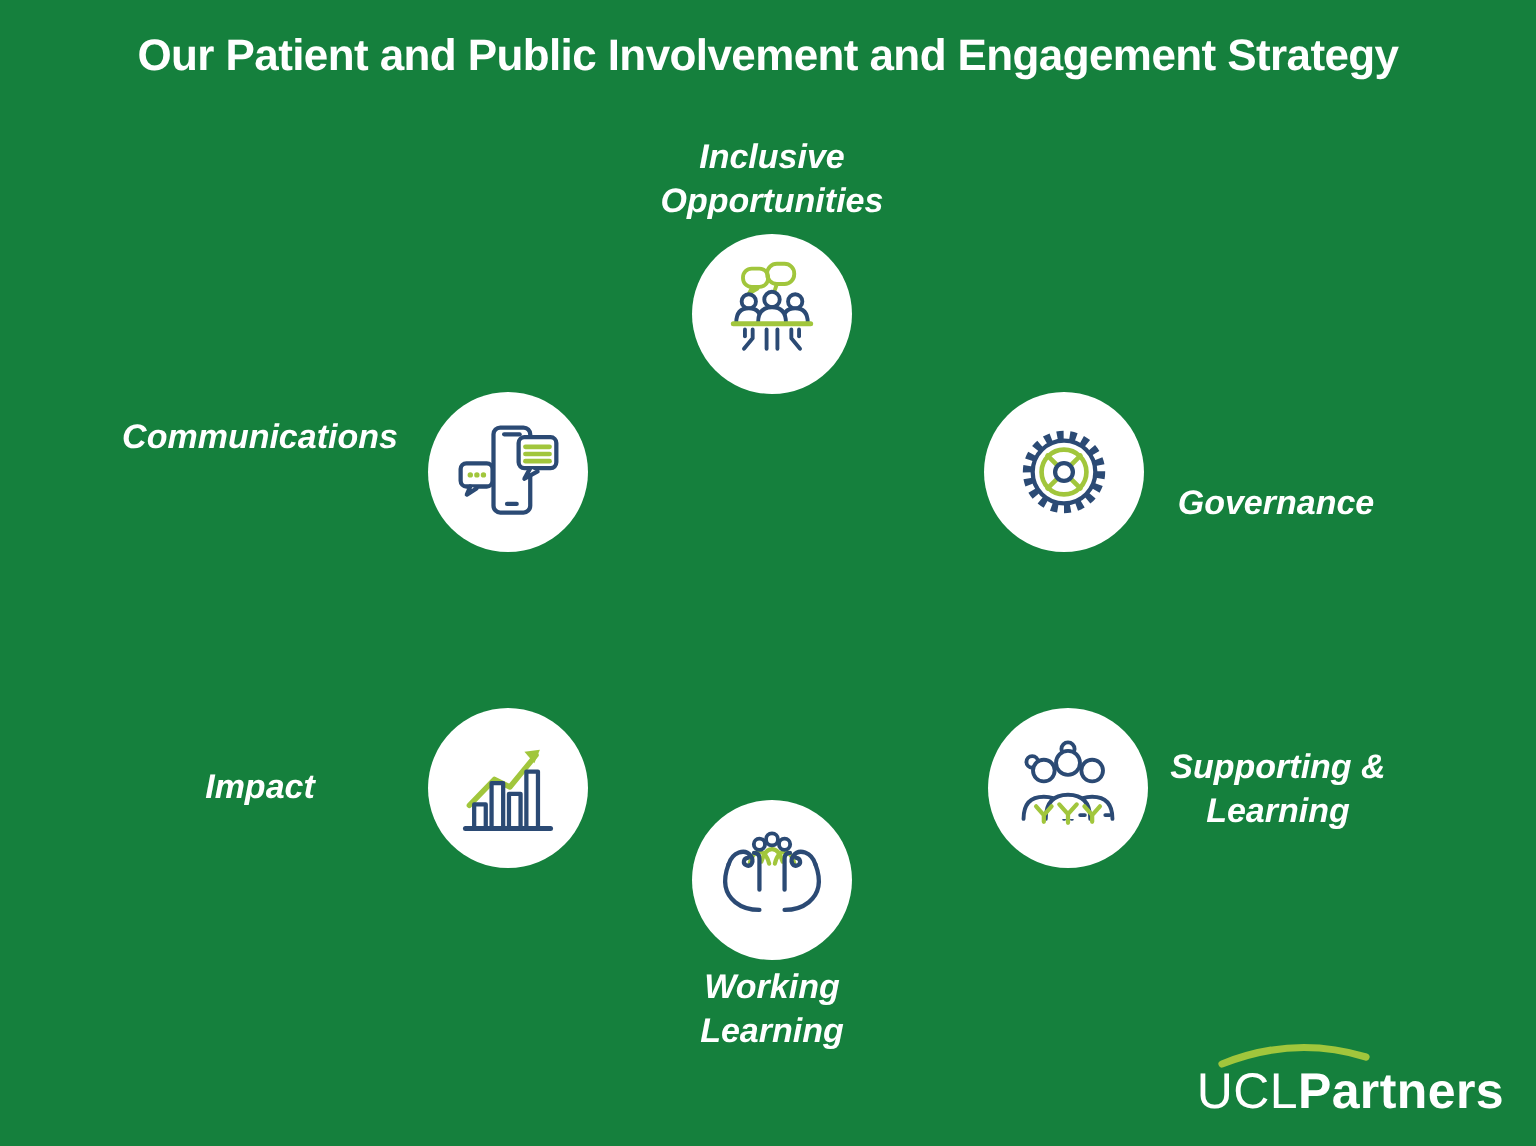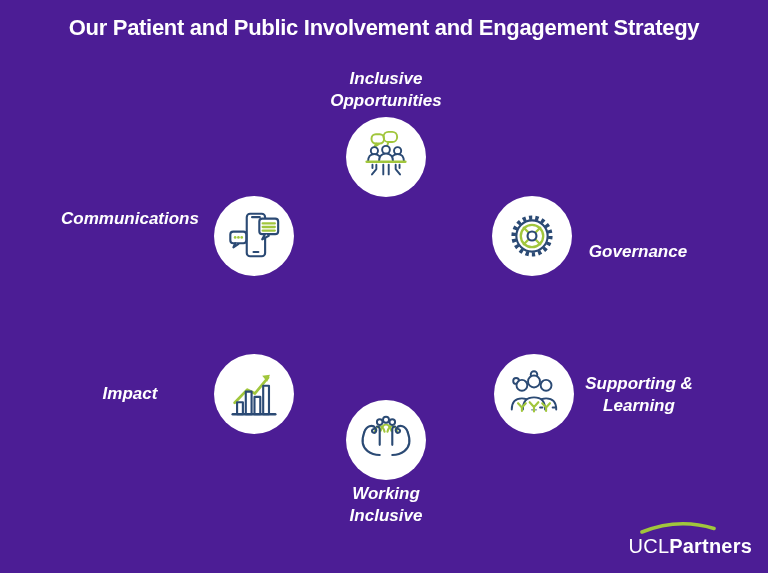--- a/index.html
+++ b/index.html
@@ -1,18 +1,18 @@
 <!DOCTYPE html>
 <html><head>
 <meta charset="utf-8">
 <style>
   html,body{margin:0;padding:0;background:#0c2744;}
   .slide{
     position:relative;width:768px;height:573px;overflow:hidden;
-    background:#4c1d95;
+    background:#15803d;
     font-family:"Liberation Sans",sans-serif;
   }
   .title{
     position:absolute;left:0;top:15px;width:100%;margin:0;
     text-align:center;color:#ffffff;font-size:22px;font-weight:bold;
     letter-spacing:-0.3px;
   }
   .node-label{
     position:absolute;color:#ffffff;font-weight:bold;font-size:17px;
     line-height:22px;text-align:center;white-space:pre-line;font-style:italic;
@@ -29,21 +29,21 @@
   }
   .c-inclusive{left:346px;top:117px;}
   .c-communications{left:214px;top:196px;}
   .c-governance{left:492px;top:196px;}
   .c-impact{left:214px;top:354px;}
   .c-supporting{left:494px;top:354px;}
   .c-working{left:346px;top:400px;}
   .icon{width:58px;height:58px;display:block;}
   .logo{position:absolute;right:16px;bottom:15px;}
   .logo-arc{display:block;margin:0 auto 0 10px;}
-  .logo-text{color:#ffffff;font-size:20px;letter-spacing:0.2px;line-height:24px;}
+  .logo-text{color:#ffffff;font-size:25px;letter-spacing:0.2px;line-height:24px;}
   .logo-text .ucl{font-weight:normal;}
   .logo-text .partners{font-weight:bold;}
 </style>
 </head>
 <body>
 
 <div class="slide">
 
   <h1 class="title">Our Patient and Public Involvement and Engagement Strategy</h1>
 
@@ -174,21 +174,21 @@
         <path d="M23.5,35 V19 q0,-3 -2.8,-3"></path>
       </g>
       <g fill="none" stroke="#2b4a74" stroke-width="2.2" stroke-linecap="round" stroke-linejoin="round" transform="matrix(-1,0,0,1,60,0)">
         <path d="M7.5,22 C4.5,30 5.5,37 11,41.5 C14.5,44.3 19,45.5 23.5,45.5"></path>
         <path d="M7.5,22 C9.5,15.5 16,13.5 19,17.5 C21,20.3 19.3,23.5 16.6,22.3 C14.8,21.5 15.2,18.8 17.4,18.6"></path>
         <path d="M23.5,35 V19 q0,-3 -2.8,-3"></path>
       </g>
     </svg>
   </div>
   <div class="node-label lbl-working">Working
-Inclusive</div>
+Learning</div>
 
   <div class="logo">
     <svg class="logo-arc" width="78" height="13" viewBox="0 0 78 13">
       <path d="M3,11 Q39,-3.5 75,7.5" fill="none" stroke="#a1c63c" stroke-width="3.6" stroke-linecap="round"></path>
     </svg>
     <div class="logo-text"><span class="ucl">UCL</span><span class="partners">Partners</span></div>
   </div>
 
 </div>
 

